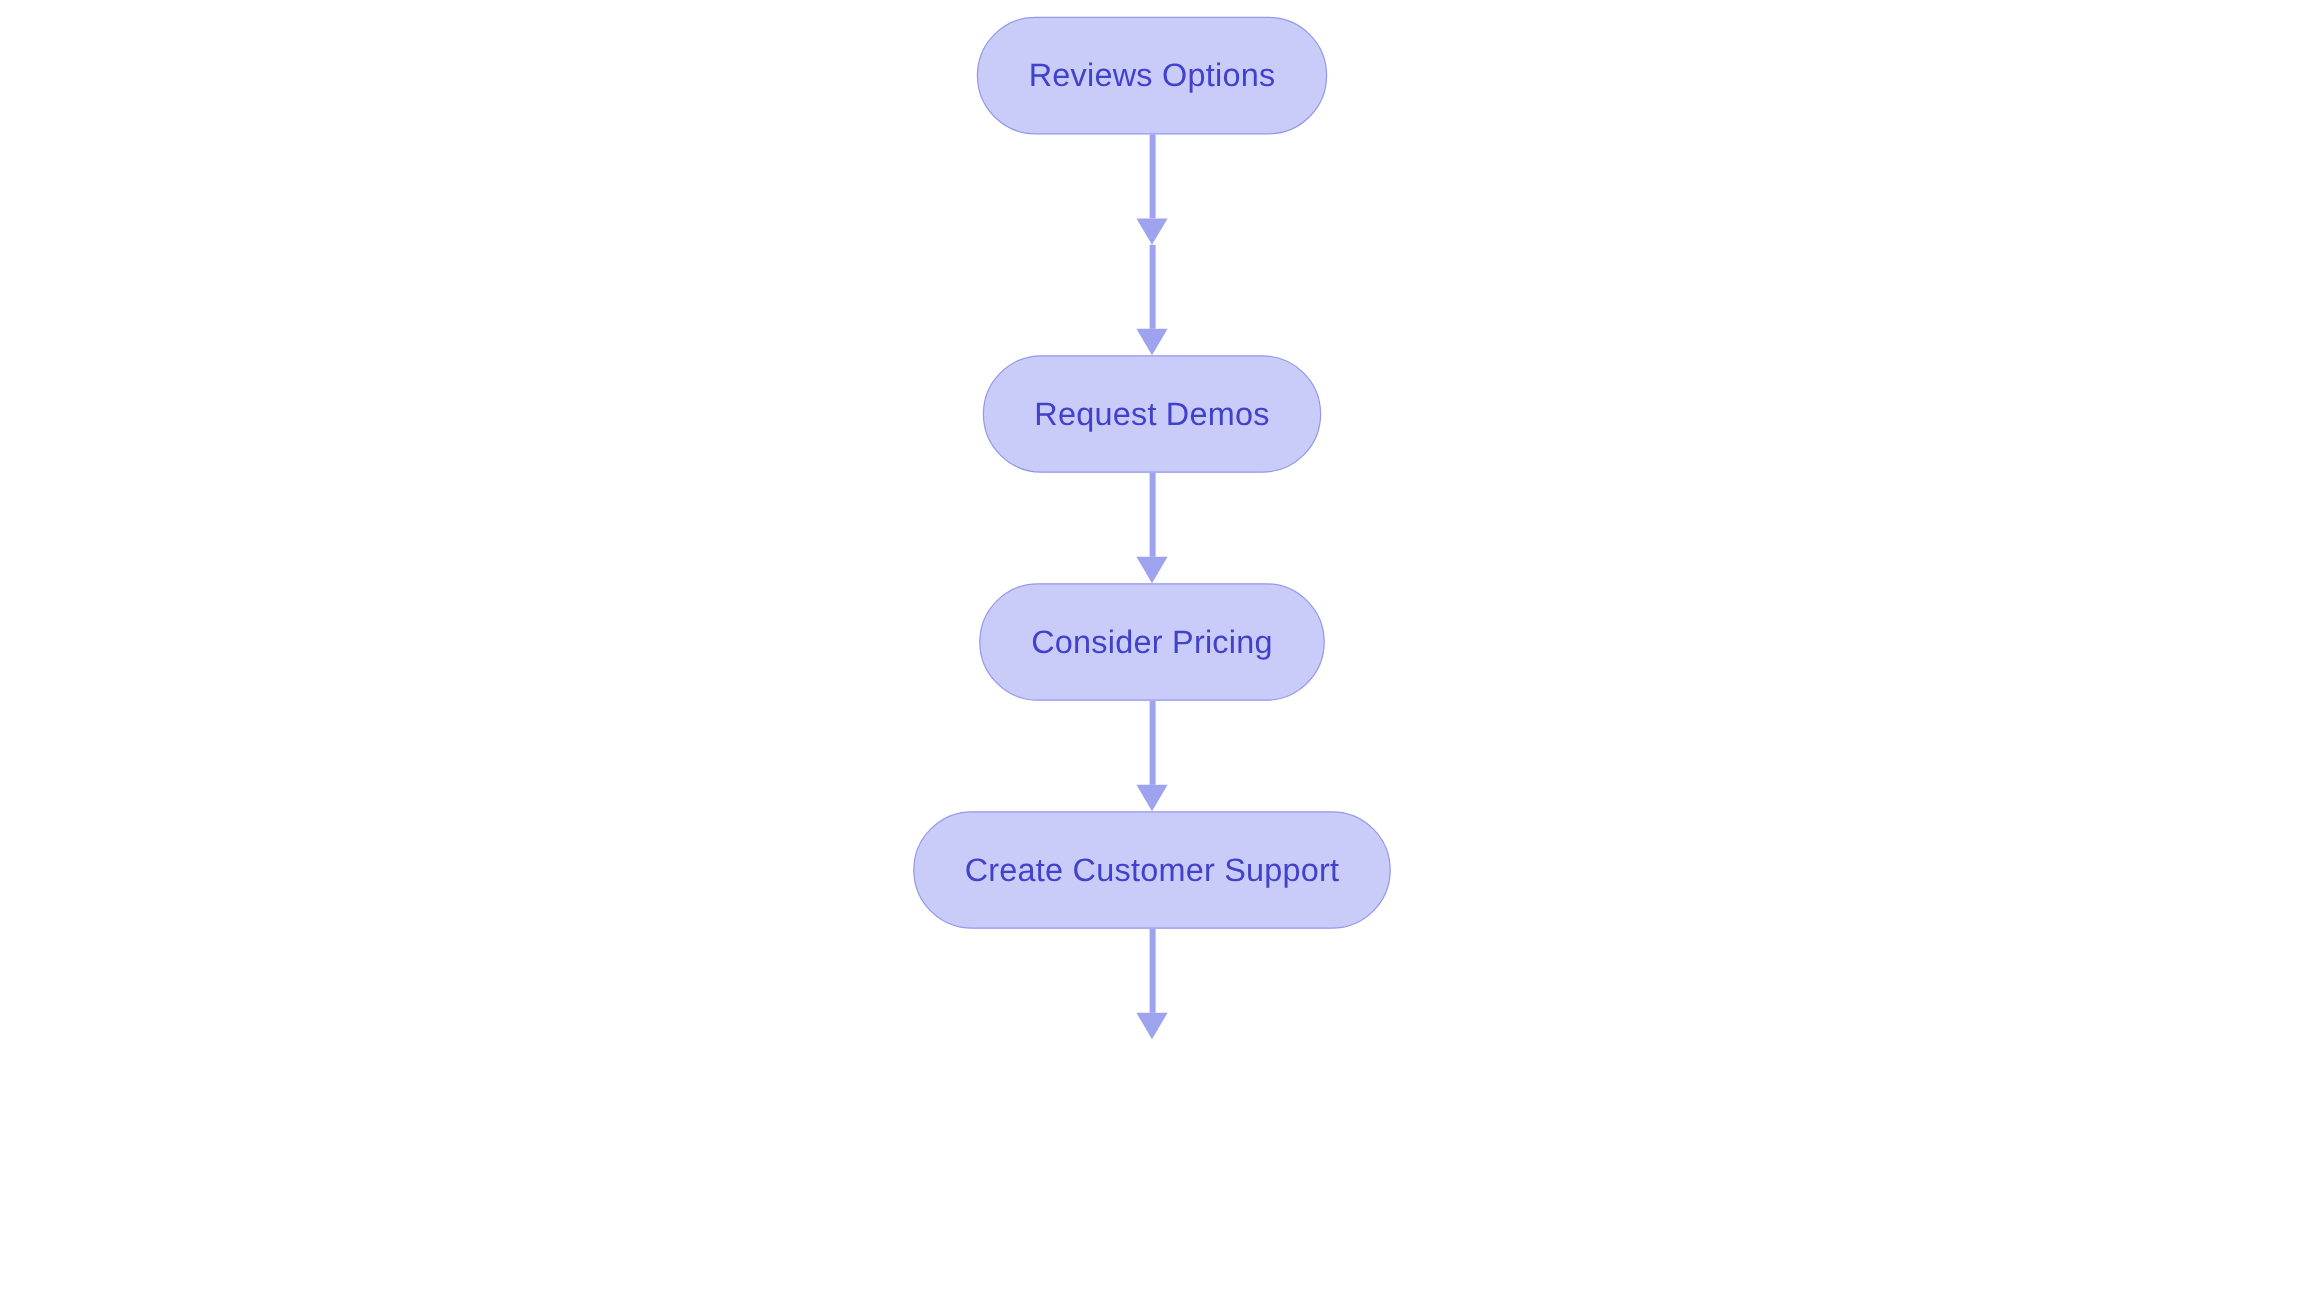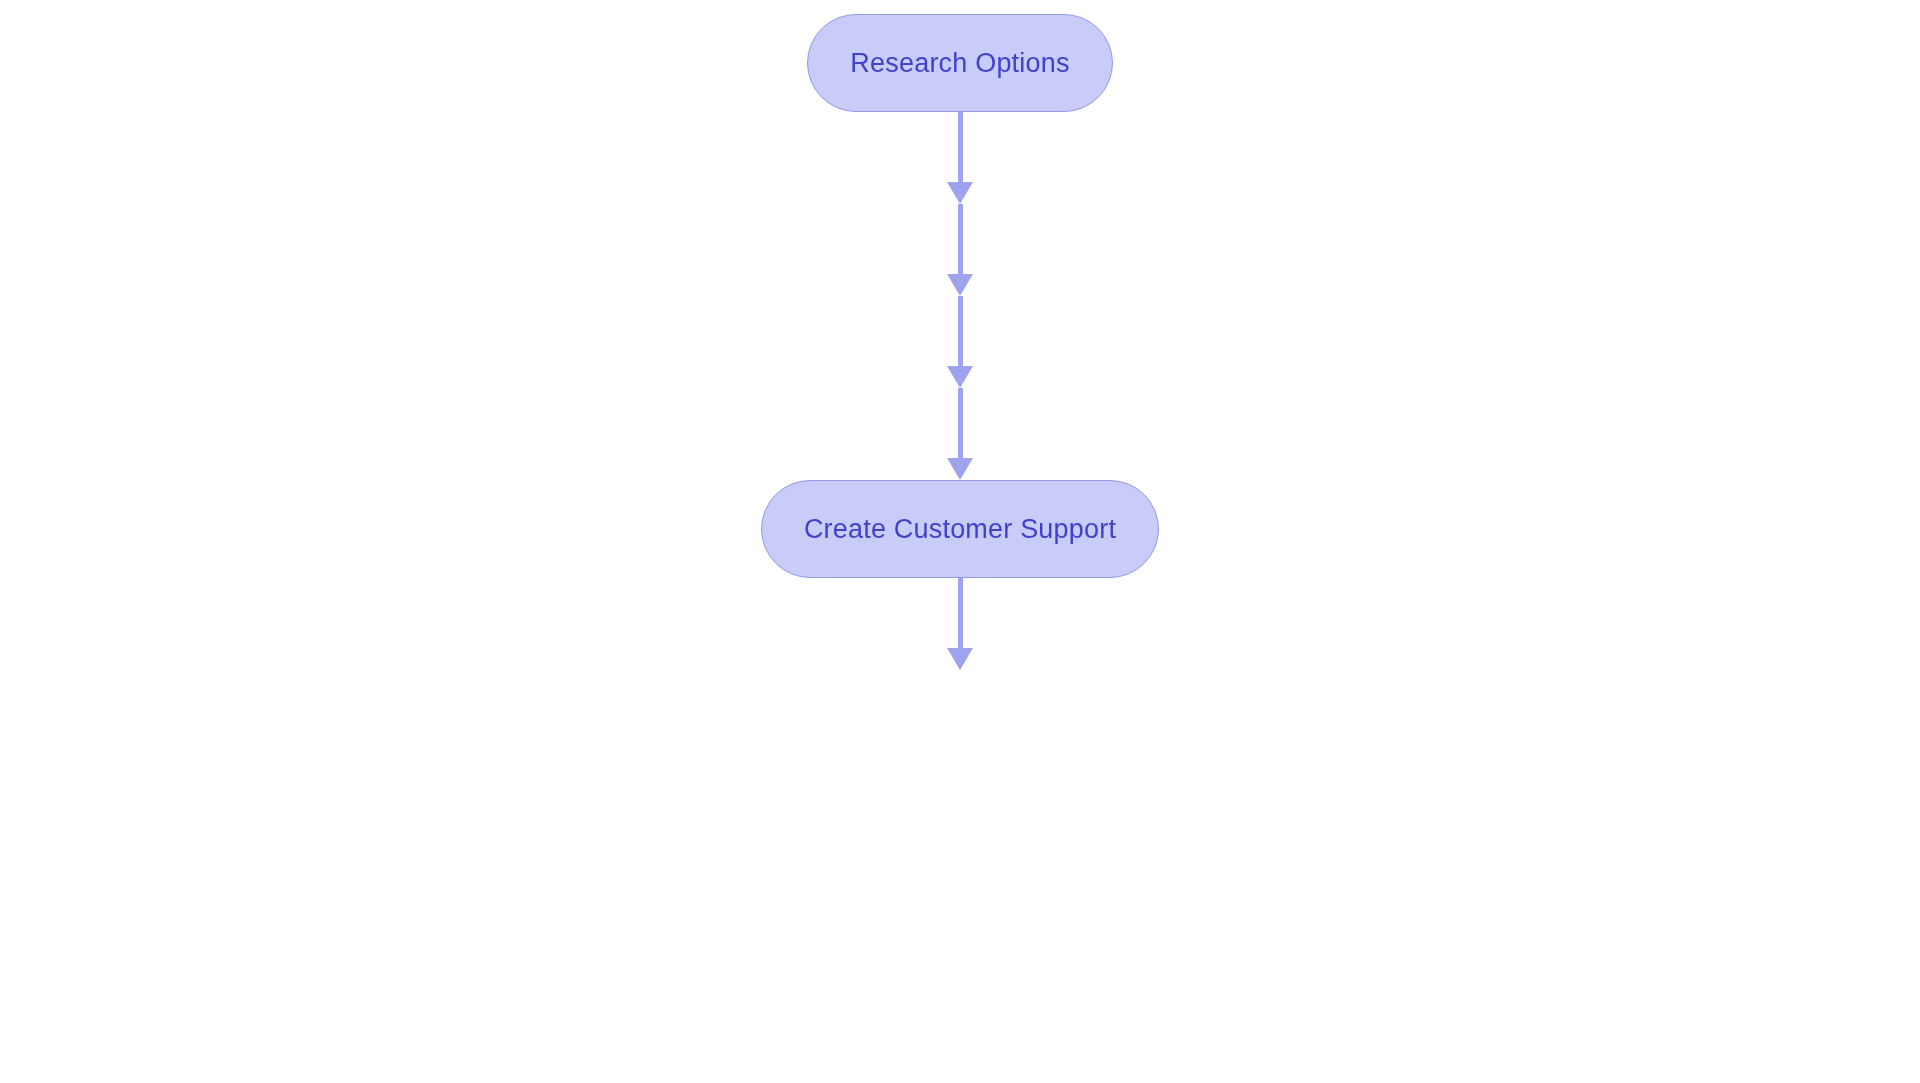--- a/index.html
+++ b/index.html
@@ -63,40 +63,46 @@
     border-right: 13px solid transparent;
     border-top: 22px solid var(--arrow, #9da3ee);
   }
 </style>
 </head>
 <body>
 
 <div class="canvas">
 
   <div class="node">
-    <span>Research Options</span>
+    <span>Reviews Options</span>
   </div>
 
   <div class="connector">
     <div class="line"></div>
     <div class="head"></div>
   </div>
 
 
   <div class="connector">
     <div class="line"></div>
     <div class="head"></div>
   </div>
 
+  <div class="node">
+    <span>Request Demos</span>
+  </div>
 
   <div class="connector">
     <div class="line"></div>
     <div class="head"></div>
   </div>
 
+  <div class="node">
+    <span>Consider Pricing</span>
+  </div>
 
   <div class="connector">
     <div class="line"></div>
     <div class="head"></div>
   </div>
 
   <div class="node">
     <span>Create Customer Support</span>
   </div>
 

